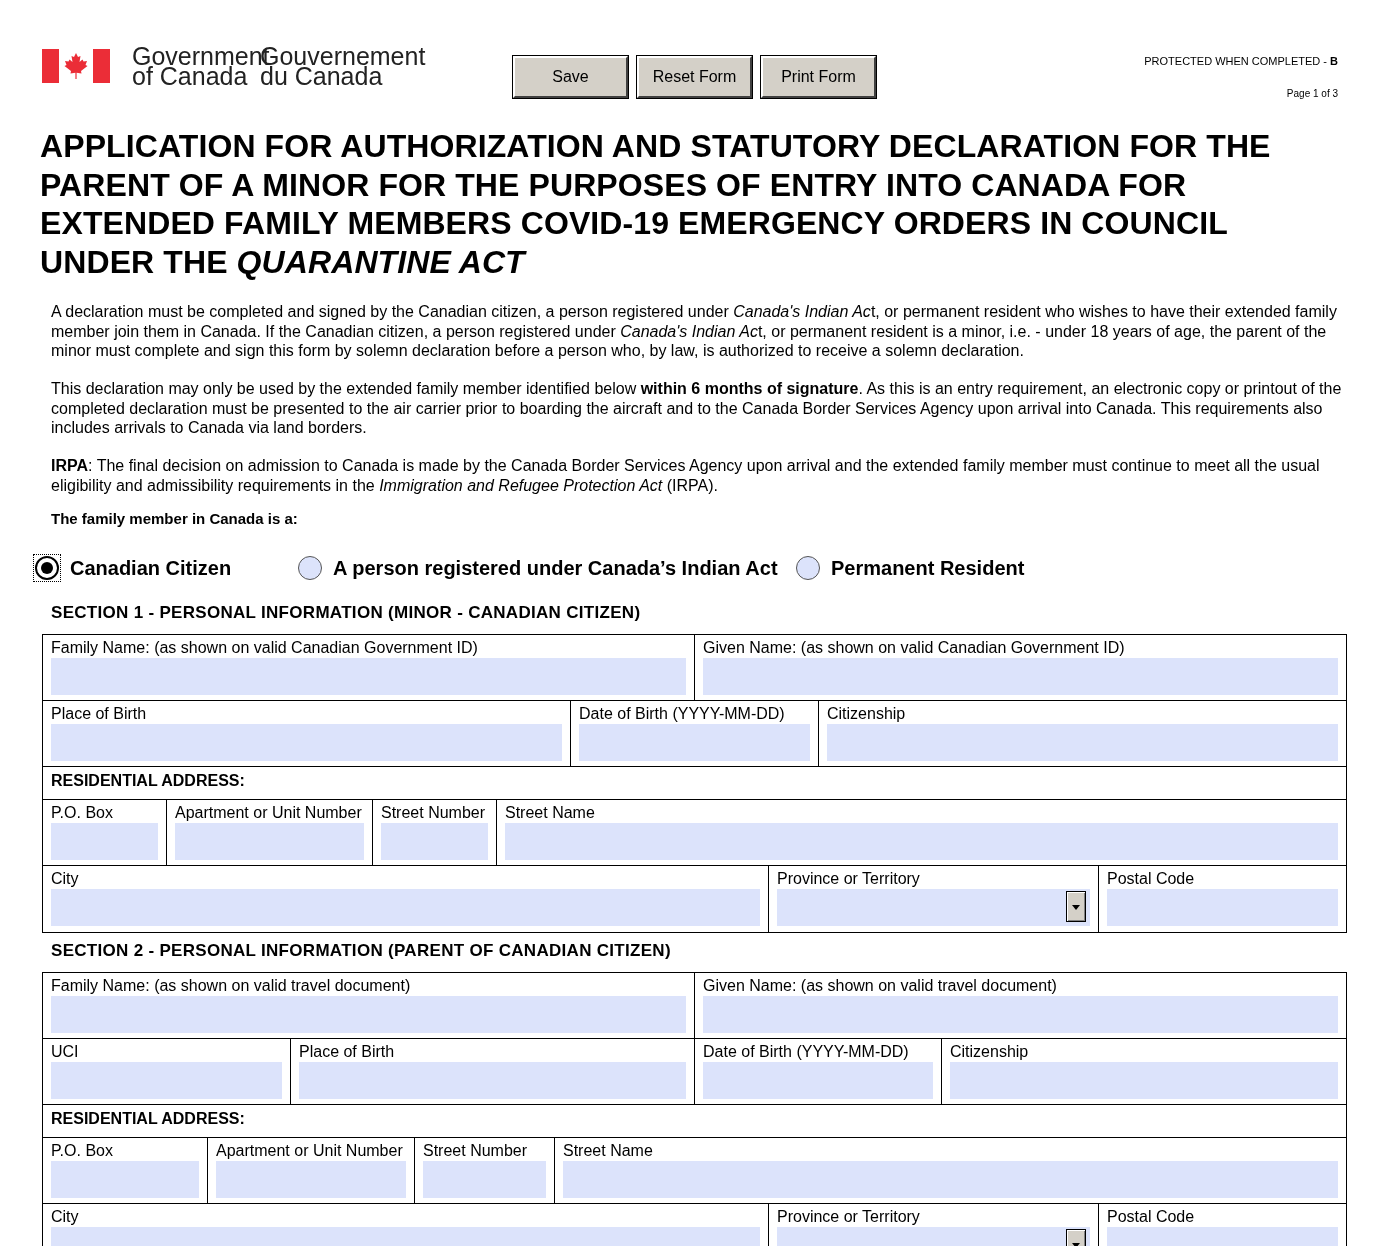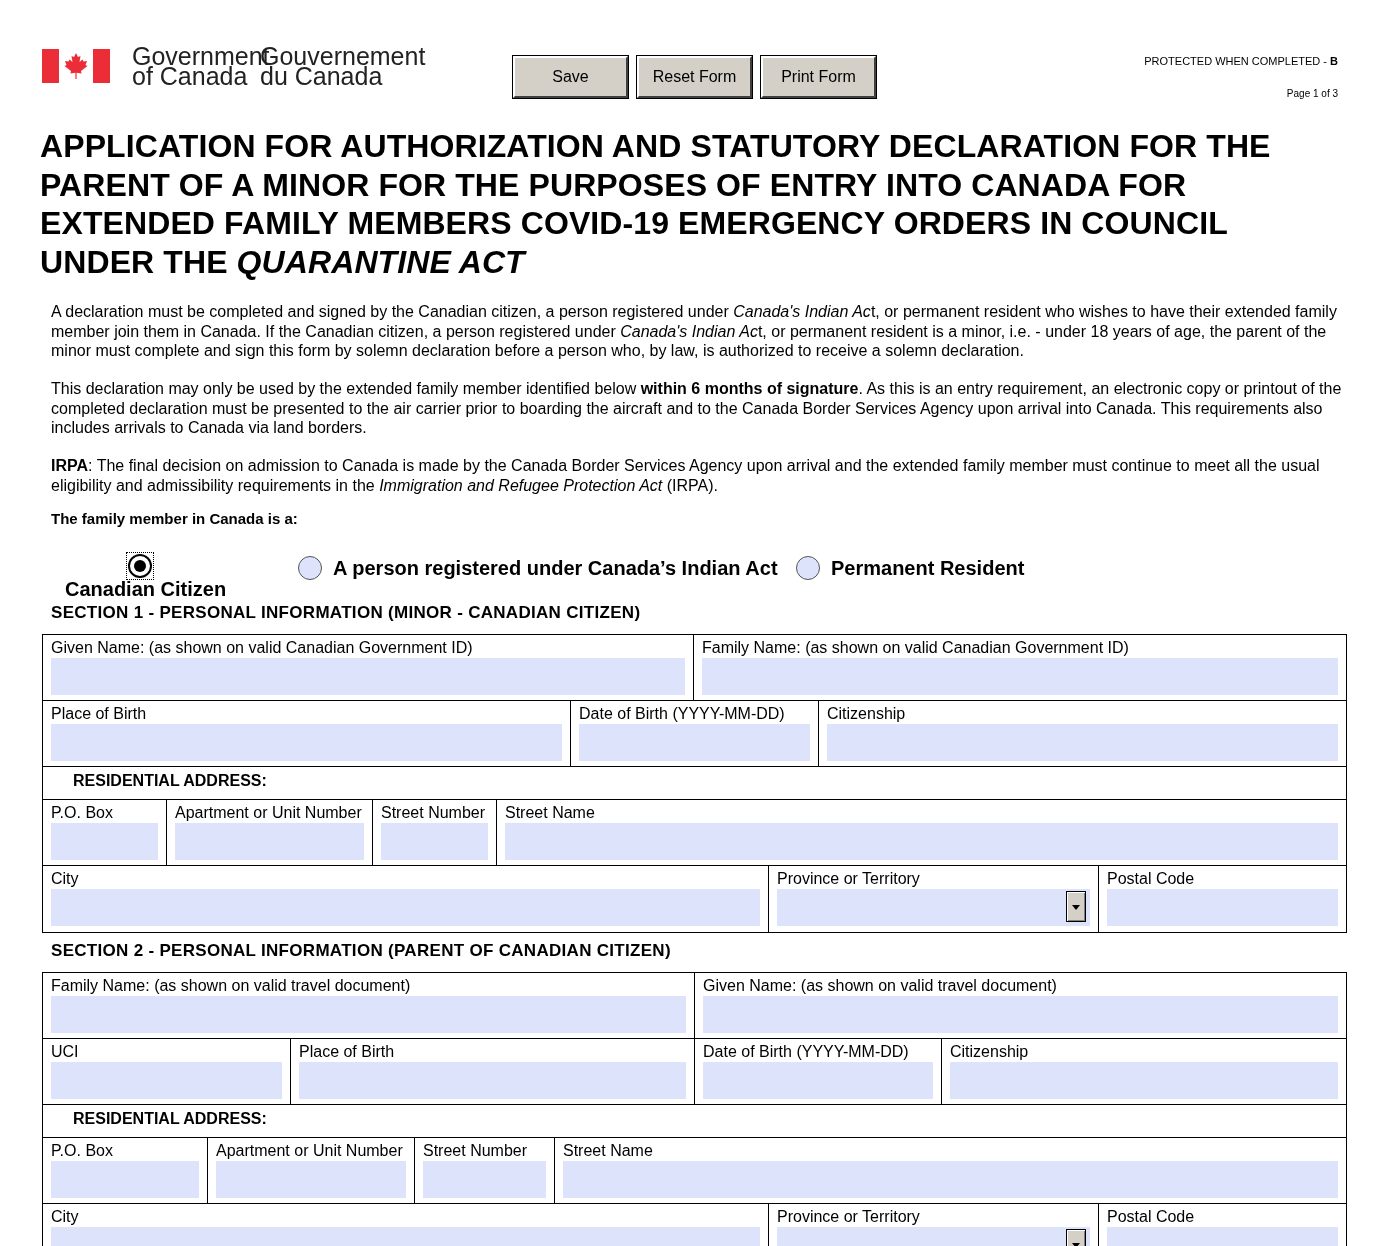--- a/index.html
+++ b/index.html
@@ -43,21 +43,21 @@
   .grid { position: absolute; left: 42px; width: 1305px; border: 1px solid #000; }
   .row { position: relative; border-bottom: 1px solid #000; display: flex; }
   .row:last-child { border-bottom: none; }
   .cell { position: relative; border-right: 1px solid #000; padding: 3px 8px 0 8px; }
   .cell:last-child { border-right: none; }
   .cell .lbl { font-size: 16px; line-height: 19px; display: block; white-space: nowrap; }
   .cell .fld { display: block; background: #dce3fb; height: 37px; margin-top: 1px; border: none;
                width: 100%; font-family: "Liberation Sans", sans-serif; font-size: 16px; }
   .row.h66 { height: 66px; }
   .row.h33 { height: 33px; }
-  .row.h33 .cell { padding-top: 5px; margin-left: 22px; }
+  .row.h33 .cell { padding-top: 5px; }
   .addr-hdr { font-size: 16px; font-weight: bold; }
 
   .dd-btn { position: absolute; right: 12px; top: 25px; width: 20px; height: 31px;
             background: #d4d0c8; border: 1px solid #000; box-shadow: inset 1px 1px 0 #fff, inset -1px -1px 0 #808080;
             cursor: pointer; }
   .dd-btn::after { content: ""; position: absolute; left: 5px; top: 13px; border-left: 4px solid transparent;
                    border-right: 4px solid transparent; border-top: 5px solid #000; }
 </style>
 </head>
 <body>
@@ -97,47 +97,47 @@
 </div>
 <div class="para" style="top:379px;">
   <span>This declaration may only be used by the extended family member identified below </span><b>within 6 months of signature</b><span>. As this is an entry requirement, an electronic copy or printout of the completed declaration must be presented to the air carrier prior to boarding the aircraft and to the Canada Border Services Agency upon arrival into Canada.  This requirements also includes arrivals to Canada via land borders.</span>
 </div>
 <div class="para" style="top:456px;">
   <b>IRPA</b><span>: The final decision on admission to Canada is made by the Canada Border Services Agency upon arrival and the extended family member must continue to meet all the usual eligibility and admissibility requirements in the </span><i>Immigration and Refugee Protection Act</i><span> (IRPA).</span>
 </div>
 
 <div class="question">The family member in Canada is a:</div>
 
-<div class="radio-row" style="left:54px;flex-direction:column;">
+<div class="radio-row" style="left:35px;">
   <span class="radio-focus">
       <div class="radio checked"></div>
     </span>
   <span class="radio-label">Canadian Citizen</span>
 </div>
 <div class="radio-row" style="left:298px;">
   <div class="radio"></div>
   <span class="radio-label">A person registered under Canada’s Indian Act</span>
 </div>
 <div class="radio-row" style="left:796px;">
   <div class="radio"></div>
   <span class="radio-label">Permanent Resident</span>
 </div>
 
 <div class="section-title" style="top:603px;">SECTION 1  - PERSONAL INFORMATION (MINOR - CANADIAN CITIZEN)</div>
 
 <div class="grid" style="top:634px;">
   <div class="row h66">
-    <div class="cell" style="flex:1;">
-      <span class="lbl">Given Name:  (as shown on valid Canadian Government ID)</span>
-      <input class="fld" value="" style="">
-    </div>
     <div class="cell" style="width:652px;">
       <span class="lbl">Family Name:  (as shown on valid Canadian Government ID)</span>
       <input class="fld" value="" style="">
     </div>
+    <div class="cell" style="flex:1;">
+      <span class="lbl">Given Name:  (as shown on valid Canadian Government ID)</span>
+      <input class="fld" value="" style="">
+    </div>
   </div>
   <div class="row h66">
     <div class="cell" style="width:528px;">
       <span class="lbl">Place of Birth</span>
       <input class="fld" value="" style="">
     </div>
     <div class="cell" style="width:248px;">
       <span class="lbl">Date of Birth (YYYY-MM-DD)</span>
       <input class="fld" value="" style="">
     </div>

